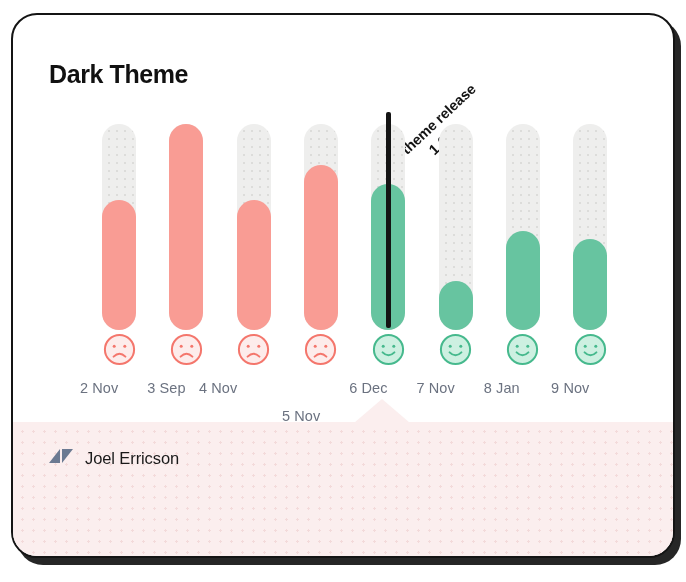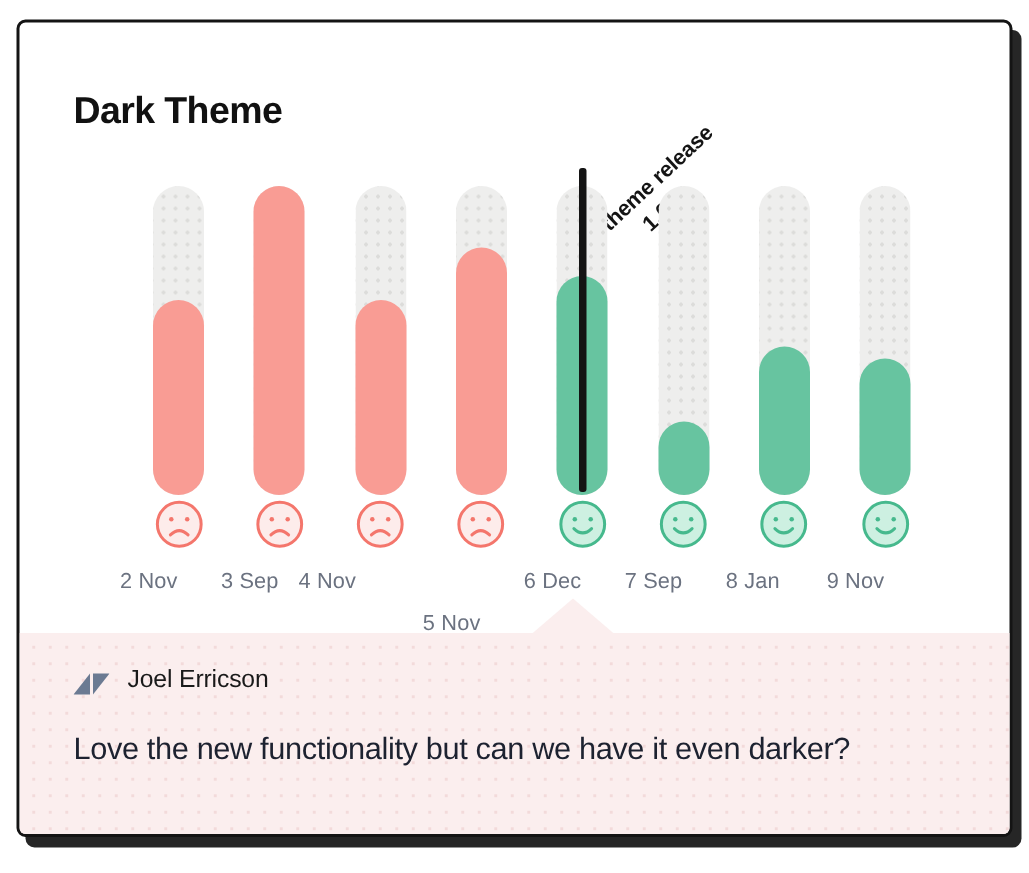--- a/index.html
+++ b/index.html
@@ -13,21 +13,21 @@
   }
 
   #card {
     position: absolute;
     left: 11px;
     top: 13px;
     width: 664px;
     height: 545px;
     background: #ffffff;
     border: 2px solid #141414;
-    border-radius: 6px;
+    border-radius: 26px;
     box-shadow: 6px 7px 0 0 rgba(20,20,20,0.92);
     overflow: hidden;
   }
 
   
   #chart-title {
     position: absolute;
     left: 36px;
     top: 45px;
     font-size: 25px;
@@ -151,21 +151,21 @@
     border-left: 28px solid transparent;
     border-right: 28px solid transparent;
     border-bottom: 24px solid #fbeeee;
   }
 
   #comment-head {
     position: absolute;
     left: 36px;
     top: 22px;
     display: flex;
-    align-items: flex-start;
+    align-items: flex-end;
     gap: 12px;
   }
   #brand-logo { width: 24px; height: 24px; display: block; }
   #comment-author {
     font-size: 16.5px;
     color: #1a1a1a;
     letter-spacing: -0.1px;
   }
   #comment-text {
     position: absolute;
@@ -259,21 +259,21 @@
         <div class="bar-fill pos" style="height: 49px;"></div>
       </div>
       <div class="face" style="left: 426px;">
         <svg viewBox="0 0 33 33">
           <circle cx="16.5" cy="16.5" r="14.6" fill="#cdf0e1" stroke="#46b98d" stroke-width="2"></circle>
           <circle cx="11.2" cy="13.2" r="1.5" fill="#46b98d"></circle>
           <circle cx="21.8" cy="13.2" r="1.5" fill="#46b98d"></circle>
           <path d="M10.6 19.4 Q16.5 25.2 22.4 19.4" fill="none" stroke="#46b98d" stroke-width="2" stroke-linecap="round"></path>
         </svg>
       </div>
-      <div class="date-label" style="left: 403.5px;">7 Sep</div>
+      <div class="date-label" style="left: 403.5px;">7 Nov</div>
       <div class="bar-group" style="left: 492.8px;">
         <div class="bar-track"></div>
         <div class="bar-fill pos" style="height: 99px;"></div>
       </div>
       <div class="face" style="left: 493.3px;">
         <svg viewBox="0 0 33 33">
           <circle cx="16.5" cy="16.5" r="14.6" fill="#cdf0e1" stroke="#46b98d" stroke-width="2"></circle>
           <circle cx="11.2" cy="13.2" r="1.5" fill="#46b98d"></circle>
           <circle cx="21.8" cy="13.2" r="1.5" fill="#46b98d"></circle>
           <path d="M10.6 19.4 Q16.5 25.2 22.4 19.4" fill="none" stroke="#46b98d" stroke-width="2" stroke-linecap="round"></path>
@@ -300,16 +300,15 @@
     <div id="comment-pointer"></div>
     <div id="comment-head">
       <svg id="brand-logo" viewBox="0 0 24 24">
         <path d="M11 5 L11 19 L0 19 Z" fill="#6b7a92"></path>
         <path d="M13 19 L13 5 L24 5 Z" fill="#6b7a92"></path>
         <path d="M0 5 A11 11 0 0 0 11 16 L11 5 Z" fill="#6b7a92" opacity="0"></path>
         <path d="M0 16 A11 11 0 0 1 11 5 L0 5 Z" fill="#6b7a92" opacity="0"></path>
       </svg>
       <div id="comment-author">Joel Erricson</div>
     </div>
-    <div id="comment-text">Love the new functionality but can we have it even darker?</div>
   </div>
 
 </div>
 
 </body></html>

